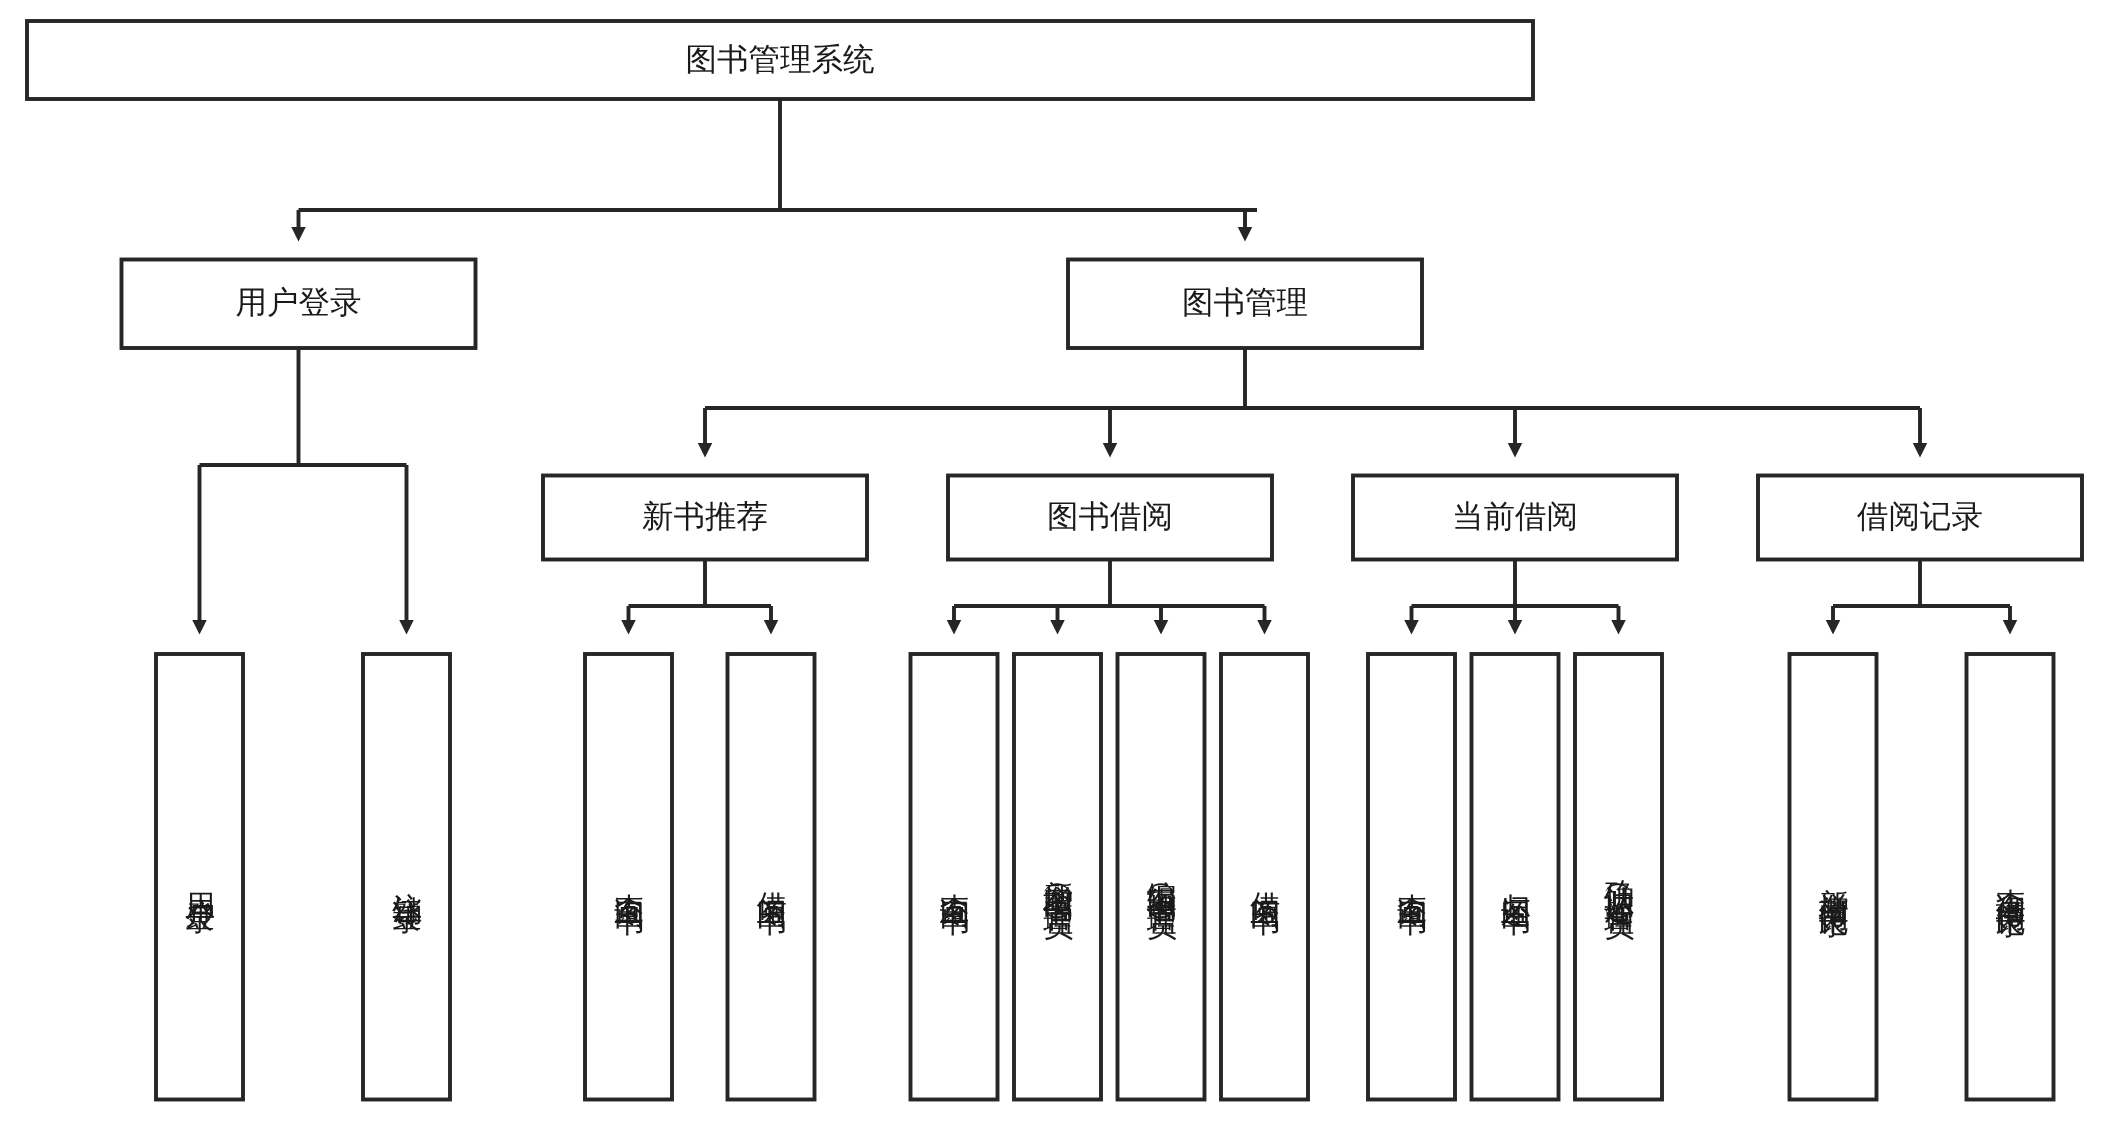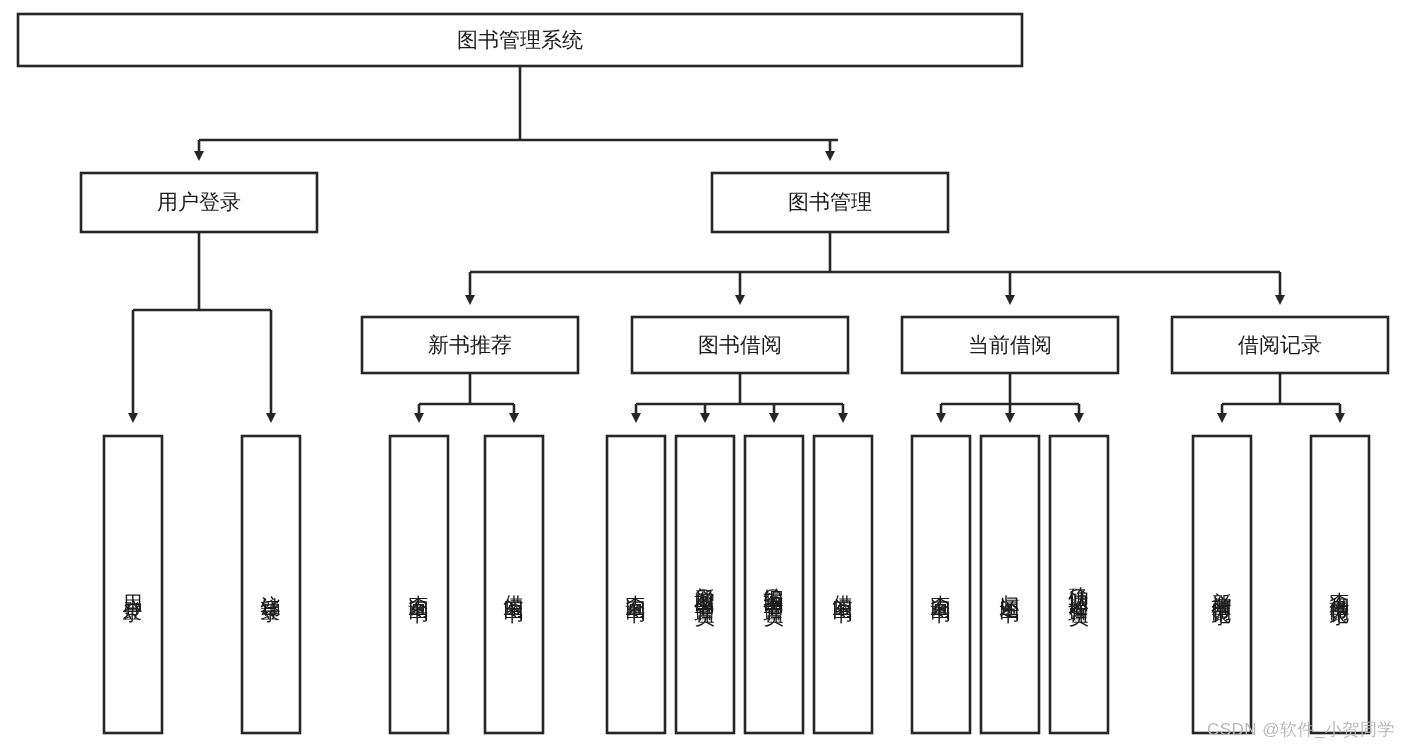--- a/index.html
+++ b/index.html
@@ -249,15 +249,14 @@
   <div class="leaf-label-wrap" style="left:1050px; top:436px; width:58px; height:297px;">
     <span class="leaf-label">确认归还（管理员）</span>
   </div>
   <div class="leaf-label-wrap" style="left:1193px; top:436px; width:58px; height:297px;">
     <span class="leaf-label">新增借阅记录</span>
   </div>
   <div class="leaf-label-wrap" style="left:1311px; top:436px; width:58px; height:297px;">
     <span class="leaf-label">查询借阅记录</span>
   </div>
 
-  <div class="watermark">CSDN @软件_小贺同学</div>
 
 </div>
 
 </body></html>

